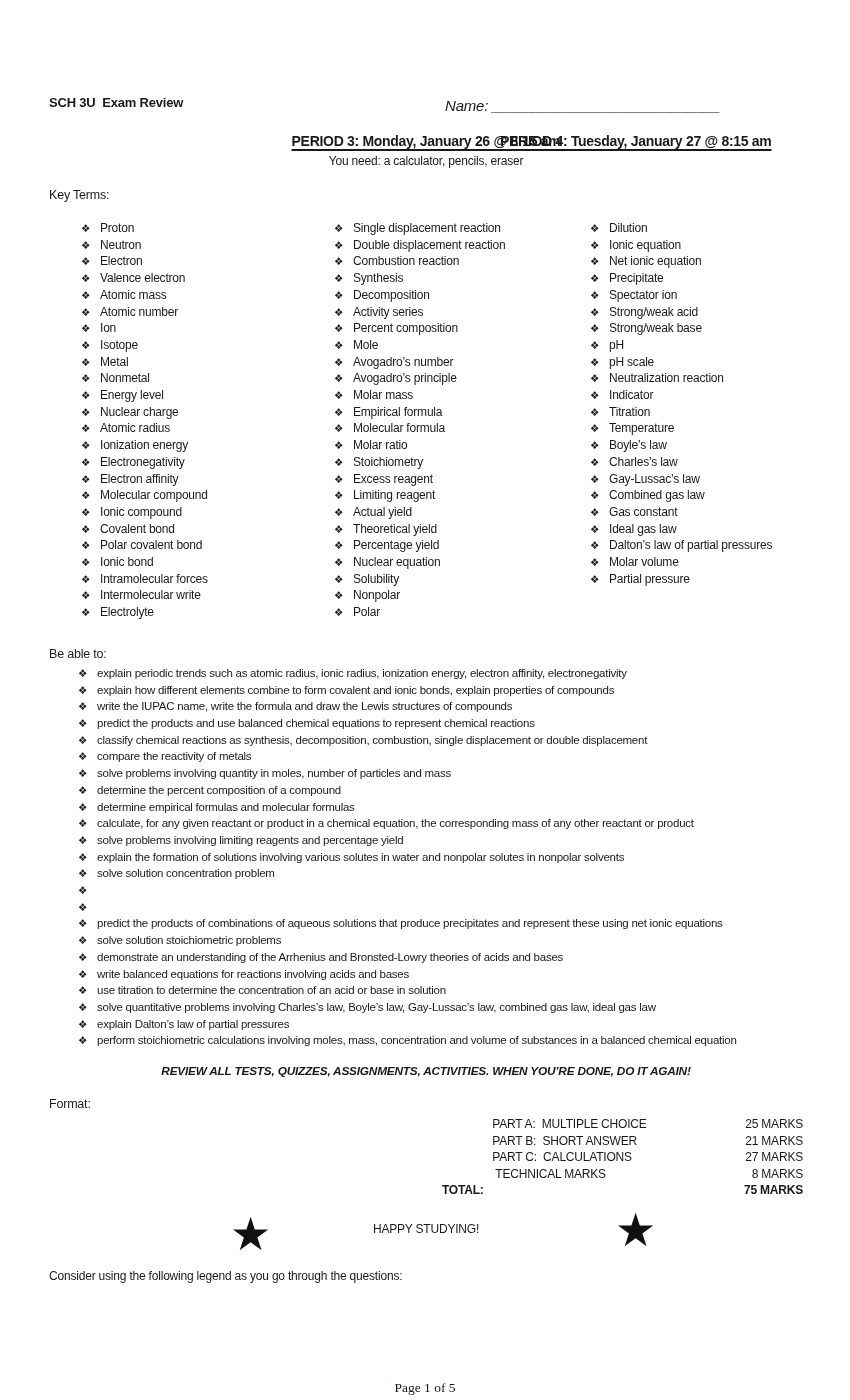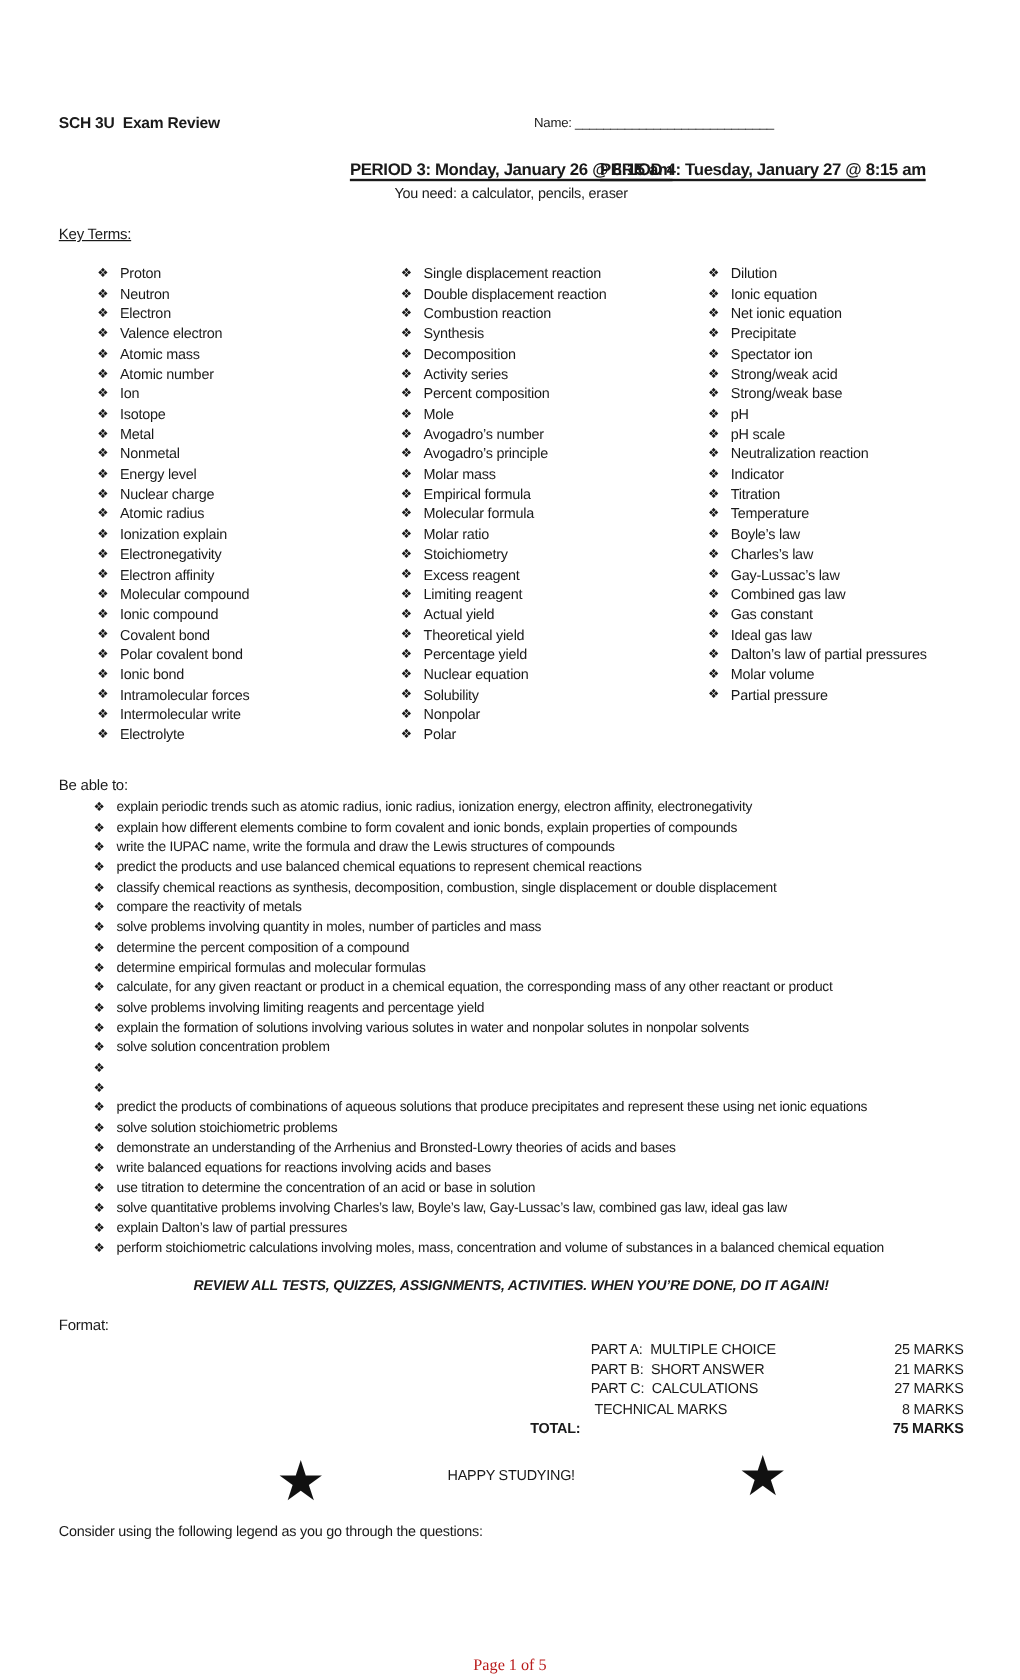--- a/index.html
+++ b/index.html
@@ -13,32 +13,32 @@
   }
   .page {
     position: relative;
     width: 850px; height: 1400px;
     padding: 48px 47px 0 49px;
     margin-top: 47px;
   }
   
   .header-row { display: flex; height: 16px; }
   .doc-title { font-weight: bold; font-size: 13px; white-space: pre; }
-  .name-line { position: absolute; left: 445px; top: 50px; font-size: 11px; white-space: pre; }
+  .name-line { position: absolute; left: 445px; top: 50px; font-size: 15px; white-space: pre; font-style: italic; }
   
   .periods-row { position: relative; margin-top: 22px; height: 32px; text-align: center; }
   .period-heading {
     font-weight: bold; font-size: 14px; letter-spacing: -0.3px;
     text-decoration: underline; text-decoration-thickness: 2px; text-underline-offset: 3px;
     white-space: nowrap;
   }
   .period-col-right { position: absolute; left: 451px; top: 0; }
   .you-need { font-size: 12px; margin-top: 5px; }
   
-  .key-terms-heading { margin-top: 23px; font-size: 12.5px; text-decoration: underline; }
+  .key-terms-heading { margin-top: 23px; font-size: 12.5px; }
   .terms-grid { display: flex; margin-top: 18px; }
   ul.term-list { list-style: none; }
   .terms-grid .col1 { margin-left: 32px; width: 253px; }
   .terms-grid .col2 { width: 256px; }
   .terms-grid .col3 { flex: 1; }
   .term-list li { display: flex; line-height: 16.7px; font-size: 12px; white-space: nowrap; }
   .blt { width: 19px; font-size: 10.5px; flex: none; }
   
   .be-able-heading { margin-top: 26px; font-size: 12.5px; }
   ul.be-able-list { list-style: none; margin-top: 4px; margin-left: 29px; }
@@ -59,21 +59,21 @@
   .star-left  { left: 181px; top: 6px; }
   .star-right { left: 566px; top: 2px; }
   .happy { position: absolute; left: 0; right: 0; top: 17px; text-align: center; font-size: 12px; }
   
   .legend-note { margin-top: 8px; font-size: 12px; }
   
   .page-number {
     position: absolute; left: 0; right: 0; top: 1333px;
     text-align: center;
     font-family: "Liberation Serif", "DejaVu Serif", serif;
-    font-size: 13.5px; letter-spacing: 0; color: #b91c1c;
+    font-size: 13.5px; letter-spacing: 0; color: #0f172a;
   }
 </style>
 </head>
 <body>
 
 <div class="page">
 
   <div class="header-row">
     <span class="doc-title">SCH 3U  Exam Review</span>
   </div>
@@ -154,21 +154,21 @@
           <span>Nuclear charge</span>
         </li>
 
         <li>
           <span class="blt">❖</span>
           <span>Atomic radius</span>
         </li>
 
         <li>
           <span class="blt">❖</span>
-          <span>Ionization explain</span>
+          <span>Ionization energy</span>
         </li>
 
         <li>
           <span class="blt">❖</span>
           <span>Electronegativity</span>
         </li>
 
         <li>
           <span class="blt">❖</span>
           <span>Electron affinity</span>

